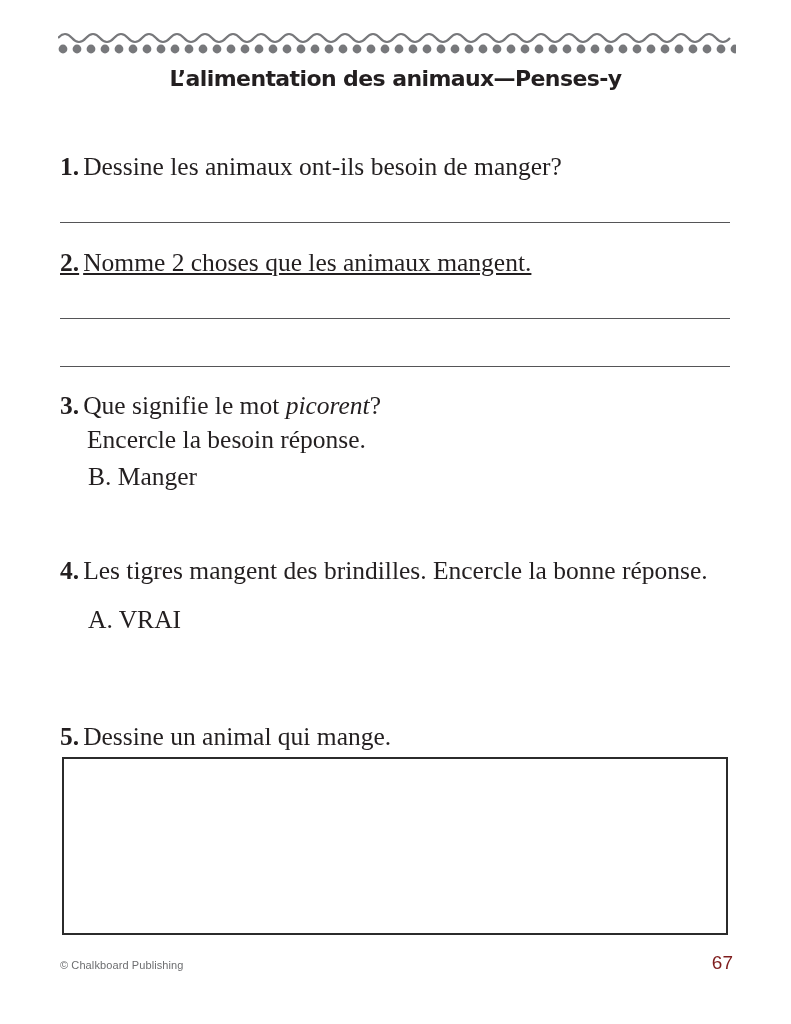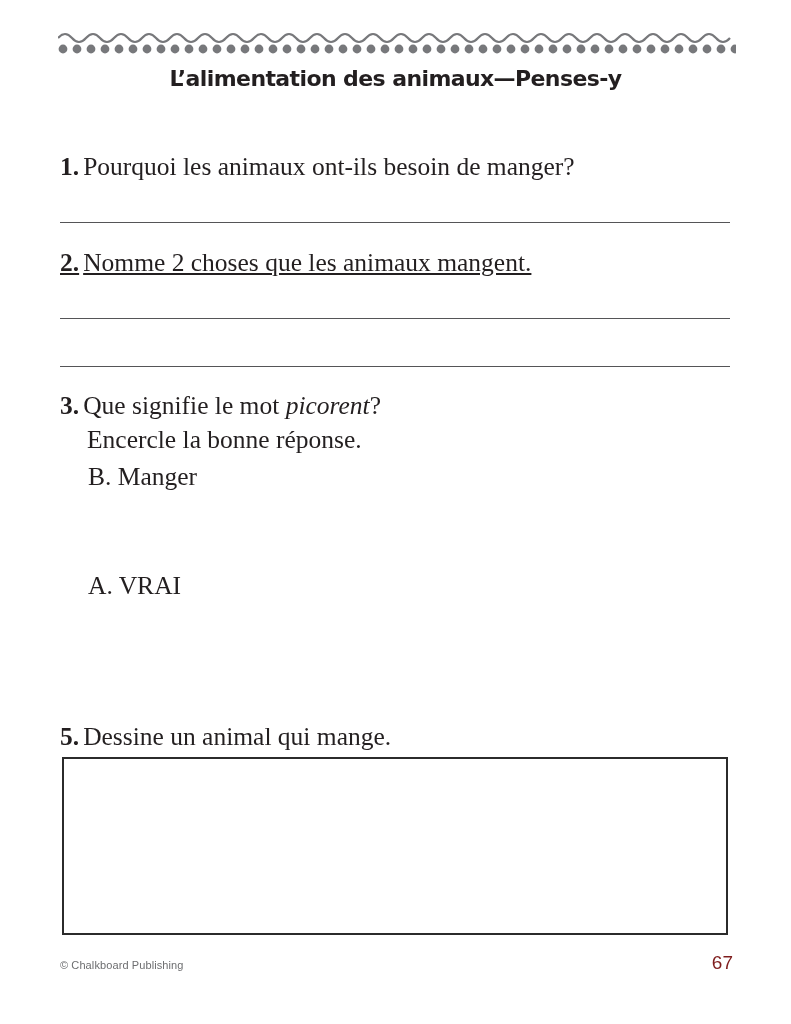--- a/index.html
+++ b/index.html
@@ -175,44 +175,47 @@
           <circle cx="663" cy="19" r="4.4"></circle>
         <circle cx="677" cy="19" r="4.4"></circle>
       </g>
     </svg>
   </div>
 
   <div class="title">L’alimentation des animaux—Penses-y</div>
 
   <div class="qblock" style="top:150px;">
     <div class="qline">
-      <span class="qnum">1.</span><span>Pourquoi les animaux ont-ils besoin de manger?</span>
+      <span class="qnum">1.</span><span>Dessine les animaux ont-ils besoin de manger?</span>
     </div>
   </div>
   <div class="rule" style="top:222px;"></div>
 
   <div class="qblock" style="top:246px;text-decoration:underline;">
     <div class="qline">
       <span class="qnum">2.</span><span>Nomme 2 choses que les animaux mangent.</span>
     </div>
   </div>
   <div class="rule" style="top:318px;"></div>
   <div class="rule" style="top:366px;"></div>
 
   <div class="qblock" style="top:389px;">
     <div class="qline">
       <span class="qnum">3.</span><span>Que signifie le mot </span><span class="italic">picorent</span><span>?</span>
     </div>
     <div class="qline">
-      <span class="qcont">Encercle la bonne réponse.</span>
+      <span class="qcont">Encercle la besoin réponse.</span>
     </div>
     <div class="option">B. Manger</div>
   </div>
 
   <div class="qblock" style="top:554px;">
+    <div class="qline">
+      <span class="qnum">4.</span><span>Les tigres mangent des brindilles. Encercle la bonne réponse.</span>
+    </div>
     <div class="option" style="margin-top:12px;">A. VRAI</div>
   </div>
 
   <div class="qblock" style="top:720px;">
     <div class="qline">
       <span class="qnum">5.</span><span>Dessine un animal qui mange.</span>
     </div>
   </div>
 
   <div class="draw-box"></div>

